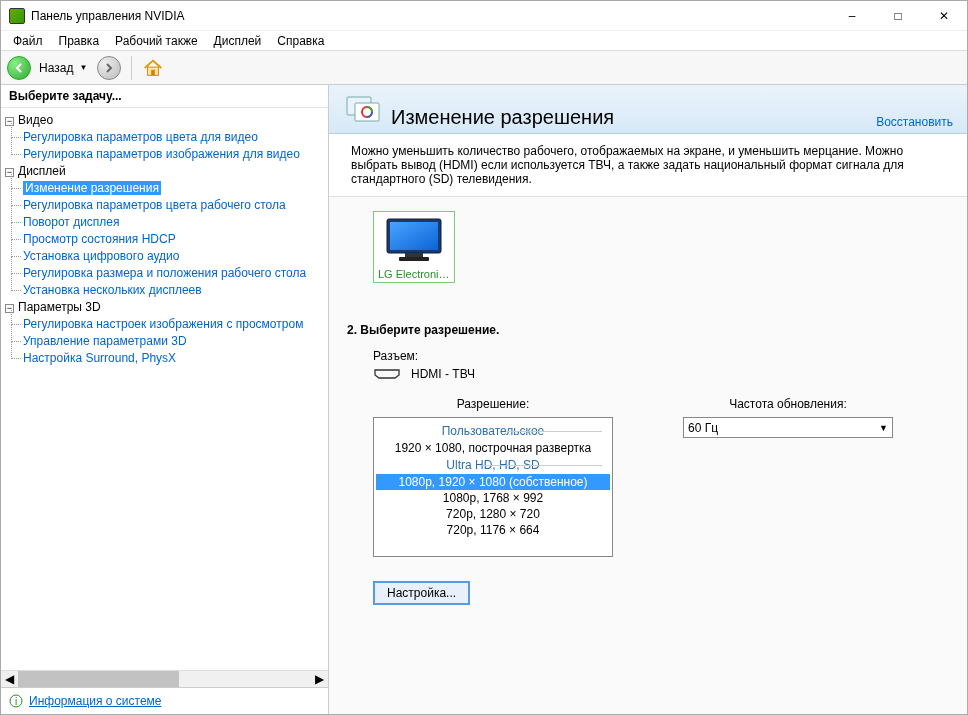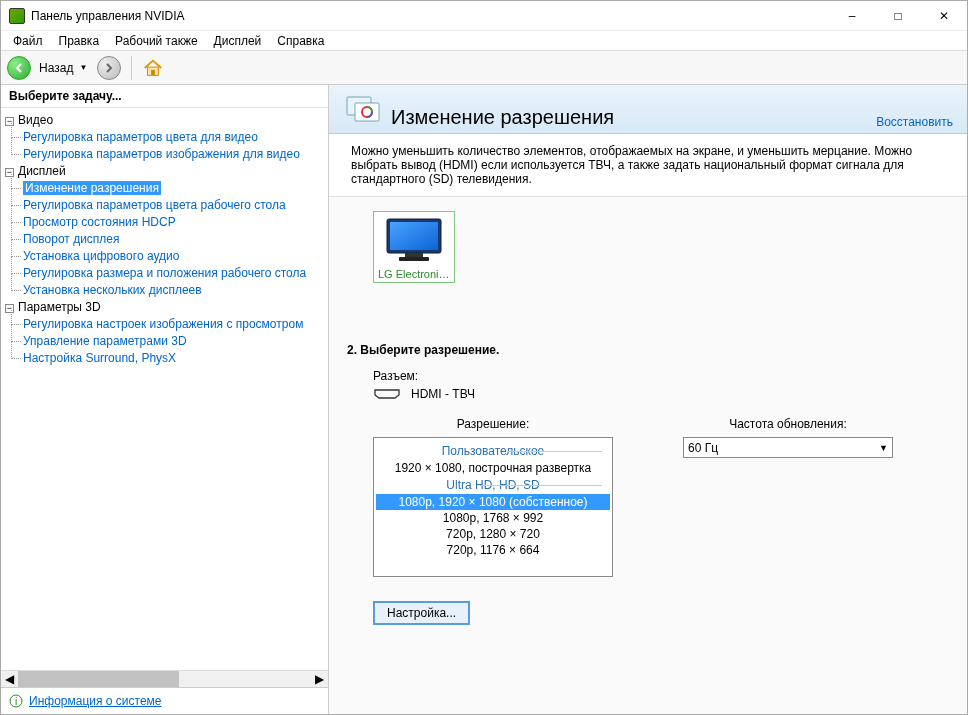--- a/index.html
+++ b/index.html
@@ -139,21 +139,21 @@
   .step-label { font-weight:bold; margin-bottom:12px; }
   .display-box {
     width:82px; padding:5px 4px 2px 4px;
     border:1px solid #7fc97f; background:#fff;
     margin-left:26px; text-align:center;
     display:inline-block;
   }
   .monitor-icon { width:58px; height:46px; margin:0 auto 2px;}
   .display-name { color:#2a8a2a; font-size:11px; white-space:nowrap; overflow:hidden; text-overflow:ellipsis;}
 
-  .section2 { margin-top:60px; }
+  .section2 { margin-top:40px; }
   .sub { margin-left:26px; margin-top:10px;}
   .hdmi-row { display:flex; align-items:center; gap:10px; margin-top:4px;}
   .hdmi-plug { width:28px; }
 
   .cols { display:flex; gap:70px; margin-top:16px; margin-left:26px;text-align:center;}
   .col-label { margin-bottom:6px; }
   .res-list {
     width:240px; height:140px;
     border:1px solid #888; background:#fff;
     overflow-y:scroll;
@@ -235,22 +235,22 @@
           <ul>
             <li><a class="node-link">Регулировка параметров цвета для видео</a></li>
             <li><a class="node-link">Регулировка параметров изображения для видео</a></li>
           </ul>
         </li>
         <li>
           <span class="expander">−</span><span class="cat-label">Дисплей</span>
           <ul>
             <li><a class="node-link selected">Изменение разрешения</a></li>
             <li><a class="node-link">Регулировка параметров цвета рабочего стола</a></li>
+            <li><a class="node-link">Поворот дисплея</a></li>
             <li><a class="node-link">Просмотр состояния HDCP</a></li>
-            <li><a class="node-link">Поворот дисплея</a></li>
             <li><a class="node-link">Установка цифрового аудио</a></li>
             <li><a class="node-link">Регулировка размера и положения рабочего стола</a></li>
             <li><a class="node-link">Установка нескольких дисплеев</a></li>
           </ul>
         </li>
         <li>
           <span class="expander">−</span><span class="cat-label">Параметры 3D</span>
           <ul>
             <li><a class="node-link">Регулировка настроек изображения с просмотром</a></li>
             <li><a class="node-link">Управление параметрами 3D</a></li>
@@ -280,21 +280,21 @@
       <svg class="hicon" viewBox="0 0 36 36">
         <rect x="2" y="4" width="24" height="18" rx="1" fill="#eaf3fb" stroke="#7aa"></rect>
         <rect x="10" y="10" width="24" height="18" rx="1" fill="#fff" stroke="#7aa"></rect>
         <circle cx="22" cy="19" r="5" fill="none" stroke="#d33" stroke-width="2"></circle>
         <path d="M22 14 a5 5 0 0 1 5 5" fill="none" stroke="#3a3" stroke-width="2"></path>
         <path d="M27 19 a5 5 0 0 1 -5 5" fill="none" stroke="#36c" stroke-width="2"></path>
       </svg>
       <h1>Изменение разрешения</h1>
       <span class="restore">Восстановить</span>
     </div>
-    <div class="description">Можно уменьшить количество элементов, отображаемых на экране, и уменьшить мерцание. Можно выбрать вывод (HDMI) если используется ТВЧ, а также задать национальный формат сигнала для стандартного (SD) телевидения.</div>
+    <div class="description">Можно уменьшить количество рабочего, отображаемых на экране, и уменьшить мерцание. Можно выбрать вывод (HDMI) если используется ТВЧ, а также задать национальный формат сигнала для стандартного (SD) телевидения.</div>
 
     <div class="content-scroll">
       <div class="display-box">
         <svg class="monitor-icon" viewBox="0 0 58 46">
           <rect x="2" y="2" width="54" height="34" rx="2" fill="#1b3a6b" stroke="#0a1e3c"></rect>
           <rect x="5" y="5" width="48" height="28" fill="url(#g1)"></rect>
           <defs>
               <linearGradient id="g1" x1="0" y1="0" x2="1" y2="1">
                 <stop offset="0" stop-color="#4aa3ff"></stop>
                 <stop offset="1" stop-color="#0a64d6"></stop>

